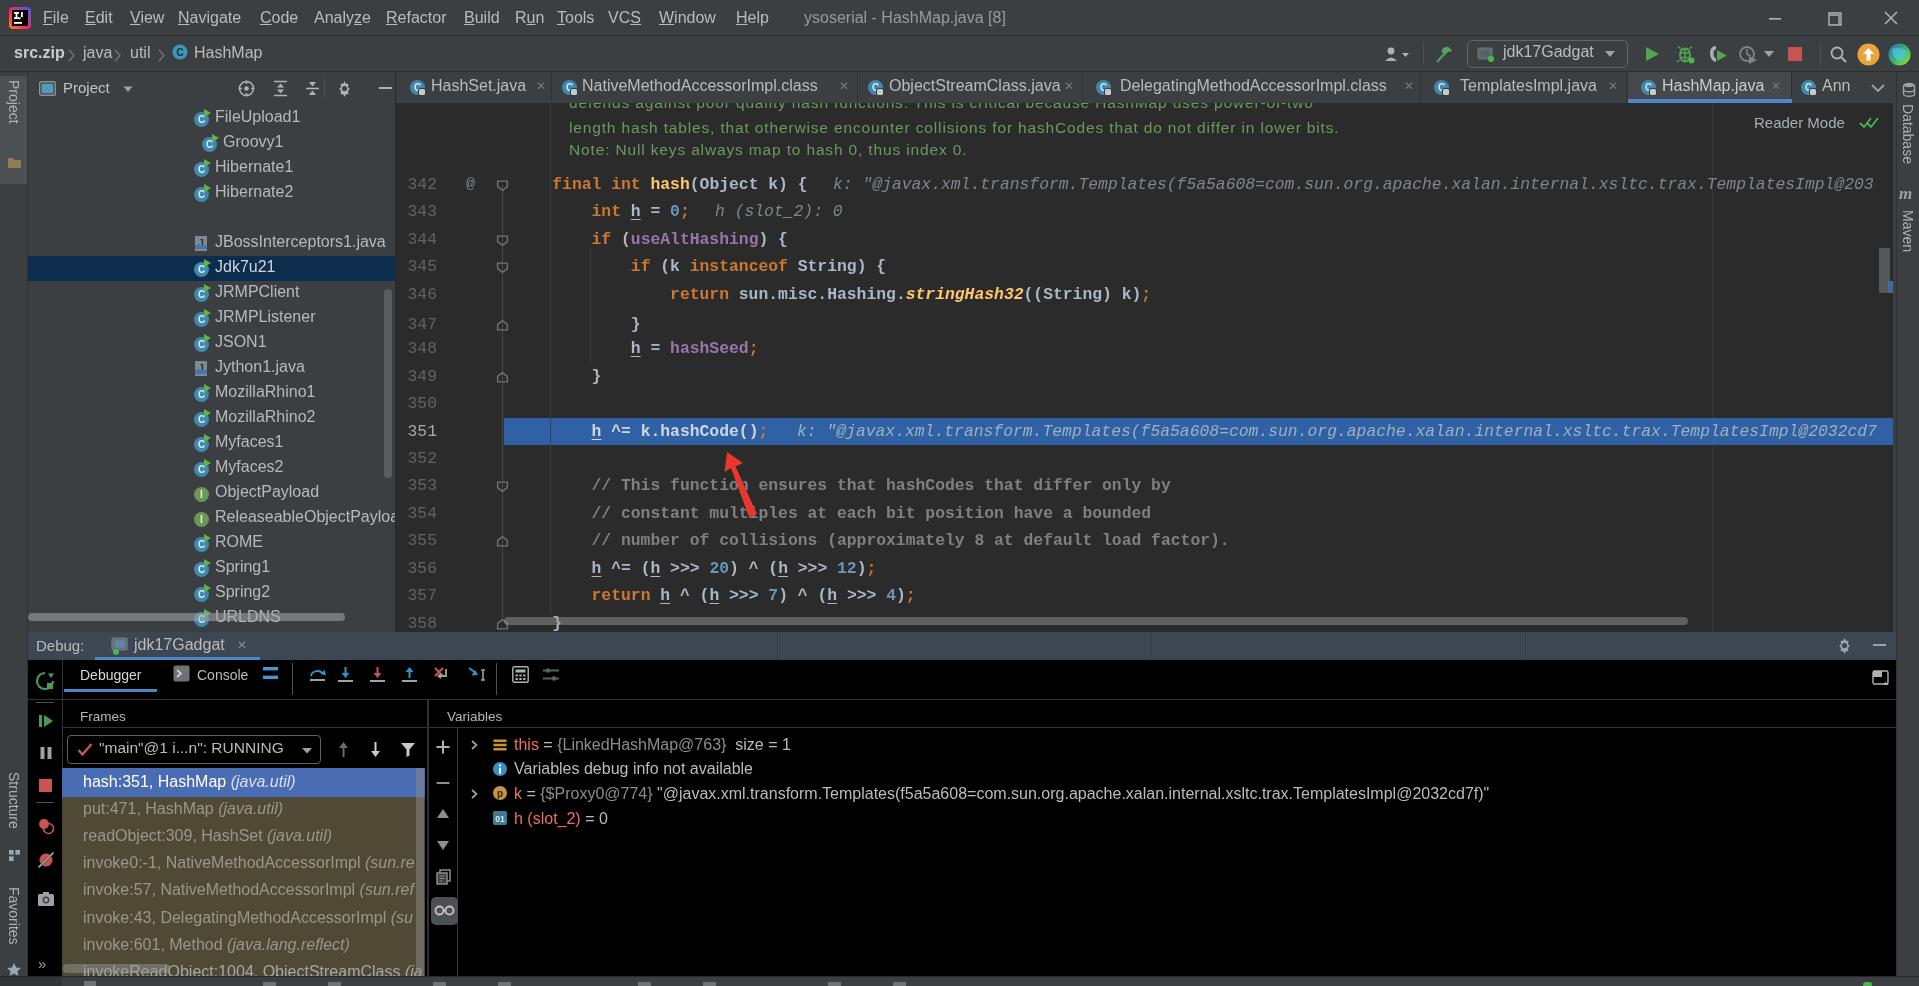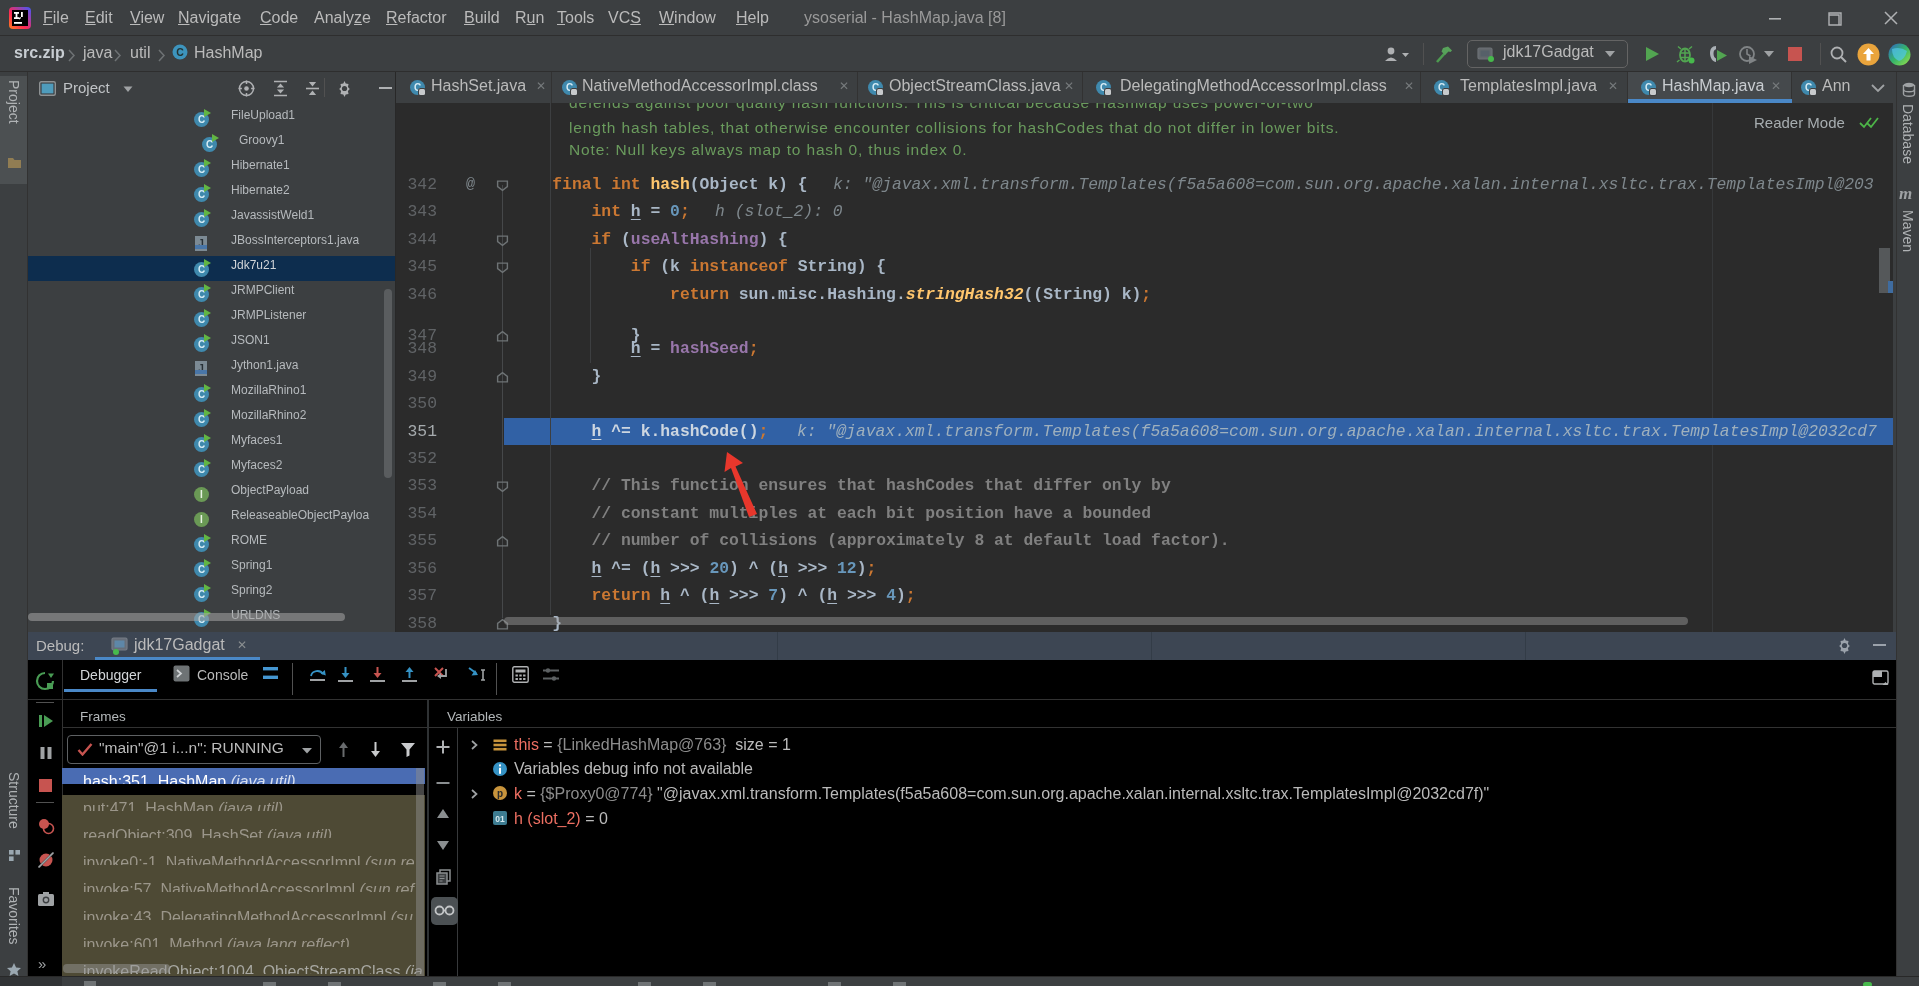--- a/index.html
+++ b/index.html
@@ -4,21 +4,21 @@
 <style>
   * { margin:0; padding:0; box-sizing:border-box; }
   html,body { width:1919px; height:986px; overflow:hidden; background:#2b2b2b;
     font-family:"Liberation Sans", sans-serif; }
   .abs { position:absolute; }
   #app { position:relative; width:1919px; height:986px; background:#3c3f41; color:#bbbbbb; }
   .it { font-style:italic; }
   svg { display:block; }
   
   .trow { position:absolute; left:0; width:368px; height:25px; }
-  .trow span.lbl { position:absolute; left:203px; top:2px; font-size:12px; }
+  .trow span.lbl { position:absolute; left:187px; top:2px; font-size:16px; }
   .tic { position:absolute; left:166px; top:4px; width:17px; height:17px; }
   .cic::before { content:"C"; position:absolute; left:0; top:2px; width:15px; height:15px; border-radius:50%;
     background:#3f89ad; color:#d7ecf5; font:bold 10px/15px "Liberation Sans",sans-serif; text-align:center; }
   .cic::after { content:""; position:absolute; left:10px; top:-1px;
     border-left:7px solid #62b543; border-top:4px solid transparent; border-bottom:4px solid transparent; }
   .iic::before { content:"I"; position:absolute; left:0; top:2px; width:15px; height:15px; border-radius:50%;
     background:#6a9955; color:#e7f2e3; font:bold 10px/15px "Liberation Sans",sans-serif; text-align:center; }
   .jic::before { content:"J"; position:absolute; left:1px; top:1px; width:12px; height:15px;
     background:#7c8a94; color:#273036; font:bold 10px/15px "Liberation Sans",sans-serif; text-align:center; }
   .jic::after { content:""; position:absolute; left:1px; top:10px; width:12px; height:4px; background:#4976a8; }
@@ -26,21 +26,21 @@
   .tab { position:absolute; top:0; height:31px; border-right:1px solid #323232; }
   .tab .tl { position:absolute; top:5px; white-space:nowrap; font-size:16px; }
   .tab .tx { position:absolute; top:7px; font-size:12px; color:#767a7c; }
   .tabic { position:absolute; left:12px; top:8px; width:17px; height:16px; }
   .tabic::before { content:"C"; position:absolute; left:0; top:0; width:15px; height:15px; border-radius:50%;
     background:#3f89ad; color:#d7ecf5; font:bold 10px/15px "Liberation Sans",sans-serif; text-align:center; }
   .tabic::after { content:""; position:absolute; left:9px; top:9px; width:6px; height:6px;
     background:#c7cacc; border-radius:1.5px; box-shadow:0 0 0 1px #3c3f41; }
   
   
-  .frow { position:absolute; left:0; width:363px; height:16px; line-height:27.1px; padding-left:21px;
+  .frow { position:absolute; left:0; width:363px; height:29px; line-height:27.1px; padding-left:21px;
     color:#9b968a; white-space:nowrap; overflow:hidden; }
   .vrow { position:absolute; left:0; height:24px; line-height:19px; white-space:nowrap; padding-left:56px; font-size:16px; }
   .varr { position:absolute; left:11px; top:5px; width:10px; height:10px; }
   .vico { position:absolute; left:34px; top:1.5px; width:16px; height:16px; }
   .vname { color:#ed6f62; }
   .vgray { color:#8c8c8c; }
   .eline { position:absolute; left:0; width:1497px; height:28px; font:16.36px/27.42px "Liberation Mono",monospace; }
   .eline .lnum { position:absolute; left:0; top:0; width:41px; text-align:right; color:#606366; }
   .eline .code { position:absolute; left:117px; top:0; white-space:pre; color:#a9b7c6; font-weight:bold; }
   .eline .hint { position:absolute; top:0; white-space:pre; color:#7e878c; font-style:italic; }
@@ -248,24 +248,20 @@
           <span class="lbl">Groovy1</span>
         </div>
       <div class="trow" style="top:50px;">
           <i class="tic cic"></i>
           <span class="lbl">Hibernate1</span>
         </div>
       <div class="trow" style="top:75px;">
           <i class="tic cic"></i>
           <span class="lbl">Hibernate2</span>
         </div>
-      <div class="trow" style="top:100px;">
-          <i class="tic cic"></i>
-          <span class="lbl">JavassistWeld1</span>
-        </div>
       <div class="trow" style="top:125px;">
           <i class="tic jic"></i>
           <span class="lbl">JBossInterceptors1.java</span>
         </div>
       <div class="trow" style="top:150px;background:#0d2d4e;">
           <i class="tic cic"></i>
           <span class="lbl" style="color:#d0d4d8;">Jdk7u21</span>
         </div>
       <div class="trow" style="top:175px;">
           <i class="tic cic"></i>
@@ -416,21 +412,21 @@
         <span class="lnum">345</span>
       <svg class="fold" style="top:9px;" width="12" height="11" viewBox="0 0 12 11">
           <path d="M1.5 1 h9 v5 l-4.5 3.5 l-4.5 -3.5 z" fill="none" stroke="#6e7375" stroke-width="1.3"></path>
         </svg>
       <span class="code">            <span class="kw">if</span> (k <span class="kw">instanceof</span> String) {</span>
       </div>
     <div class="eline" style="top:177.5px;">
         <span class="lnum">346</span>
       <span class="code">                <span class="kw">return</span> sun.misc.Hashing.<span class="mn it">stringHash32</span>((String) k)<span class="sc">;</span></span>
       </div>
-    <div class="eline" style="top:219px;padding-left:32px;">
+    <div class="eline" style="top:208px;padding-left:32px;">
         <span class="lnum">347</span>
       <svg class="fold" style="top:8px;" width="12" height="11" viewBox="0 0 12 11">
           <path d="M1.5 10 h9 v-5 l-4.5 -3.5 l-4.5 3.5 z" fill="none" stroke="#6e7375" stroke-width="1.3"></path>
         </svg>
       <span class="code">            }</span>
       </div>
     <div class="eline" style="top:232.3px;">
         <span class="lnum">348</span>
       <span class="code">            <span class="uh">h</span> = <span class="fld">hashSeed</span><span class="sc">;</span></span>
       </div>

